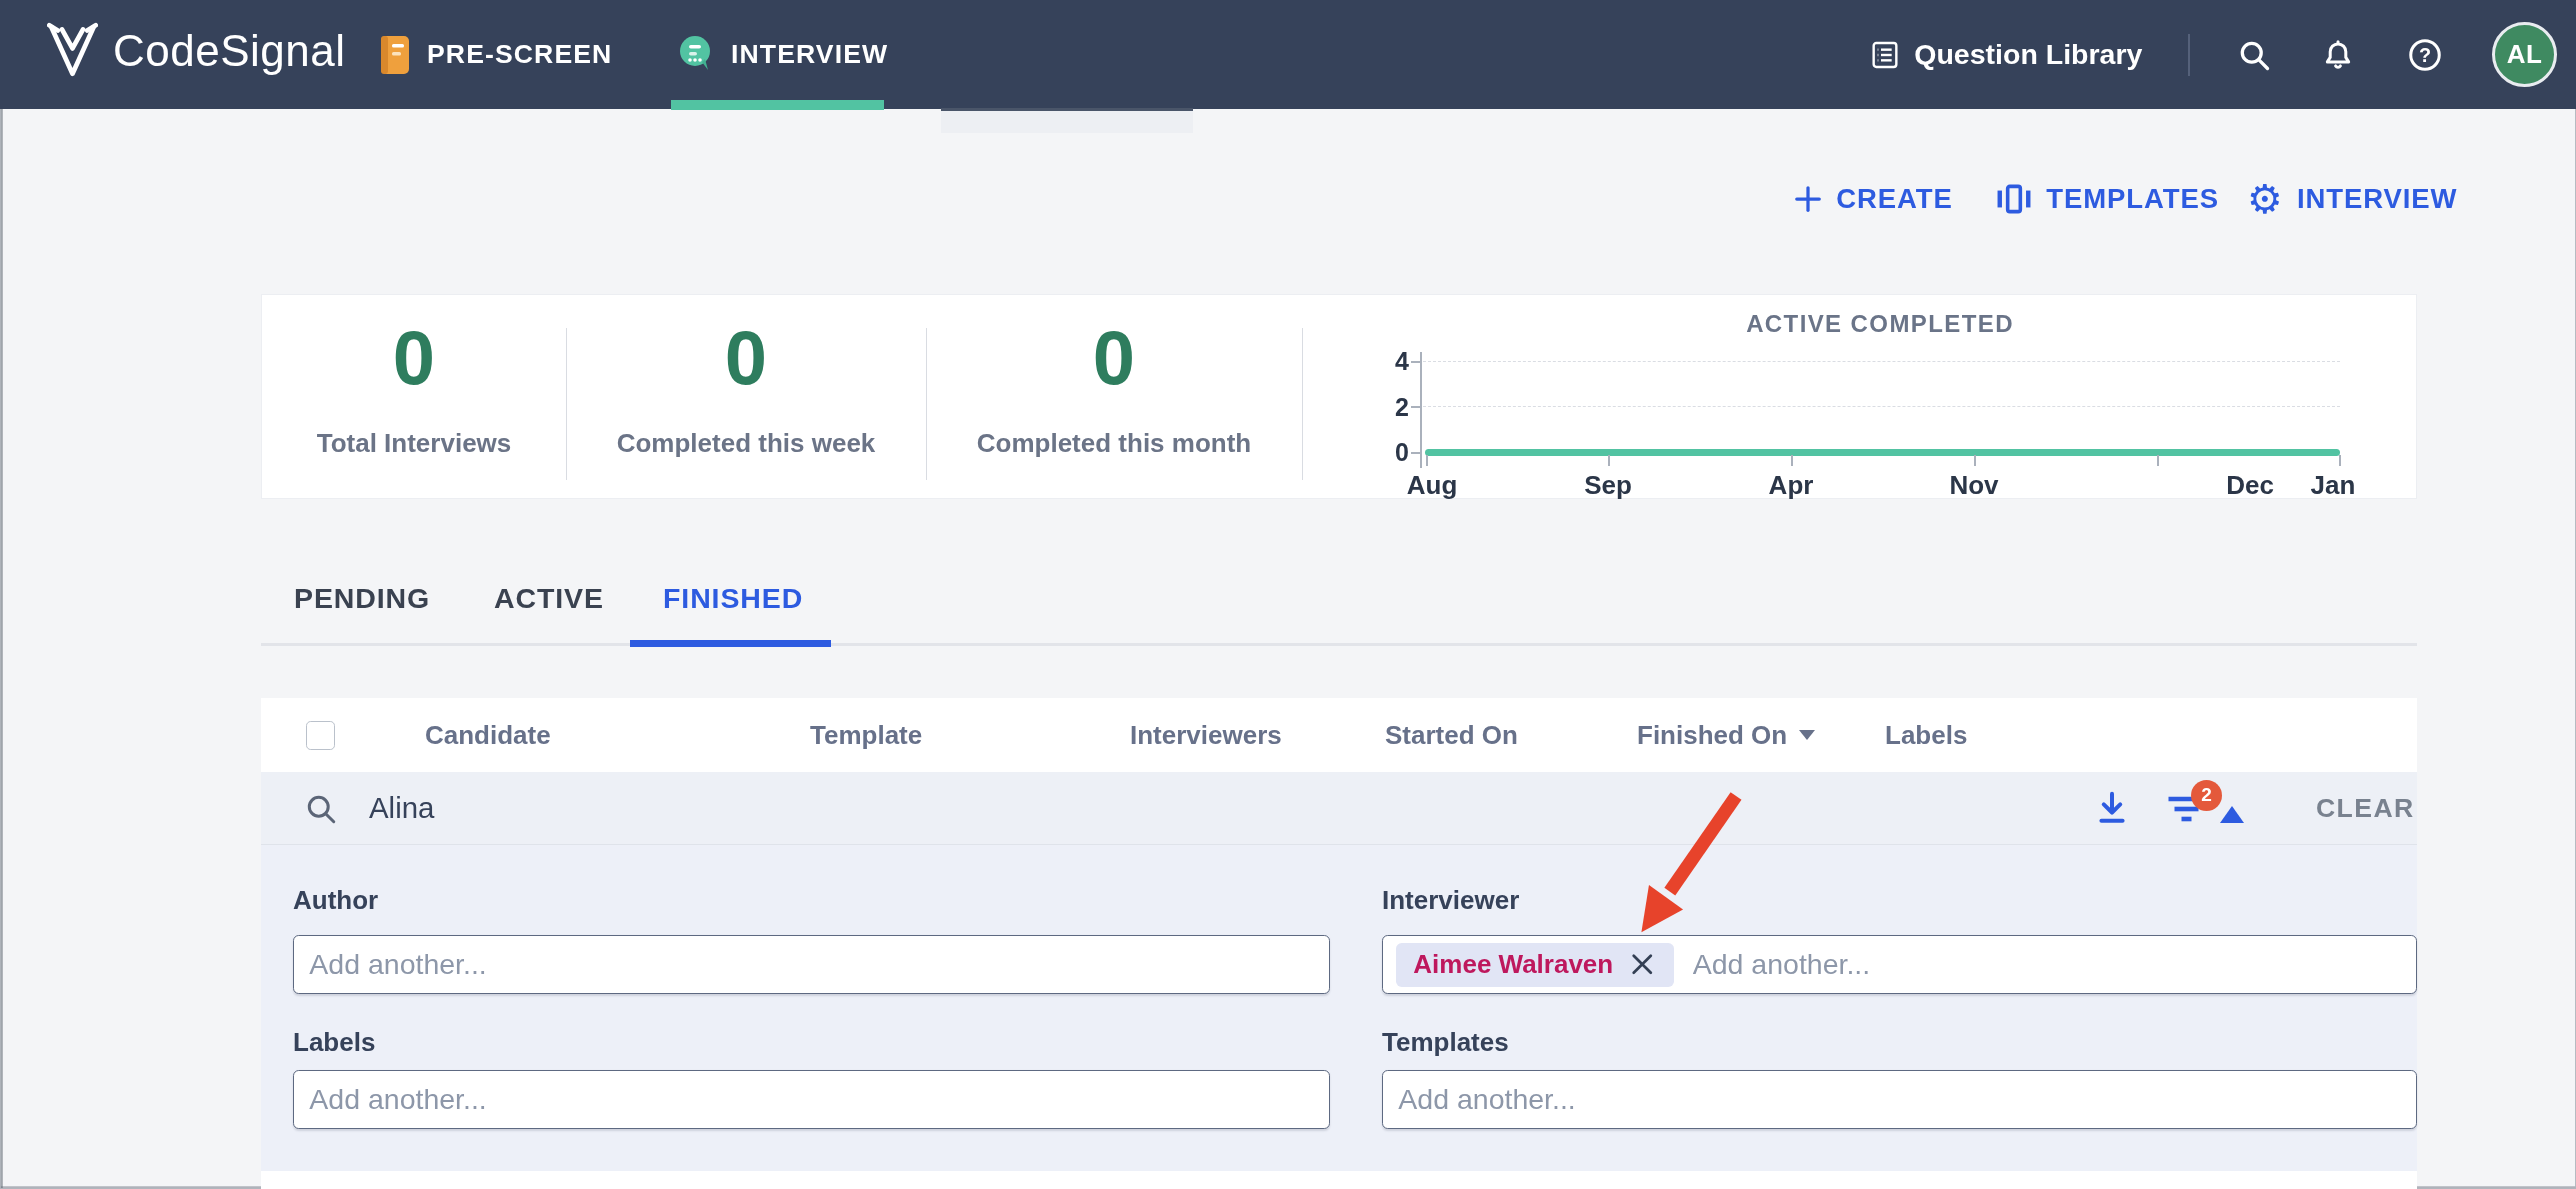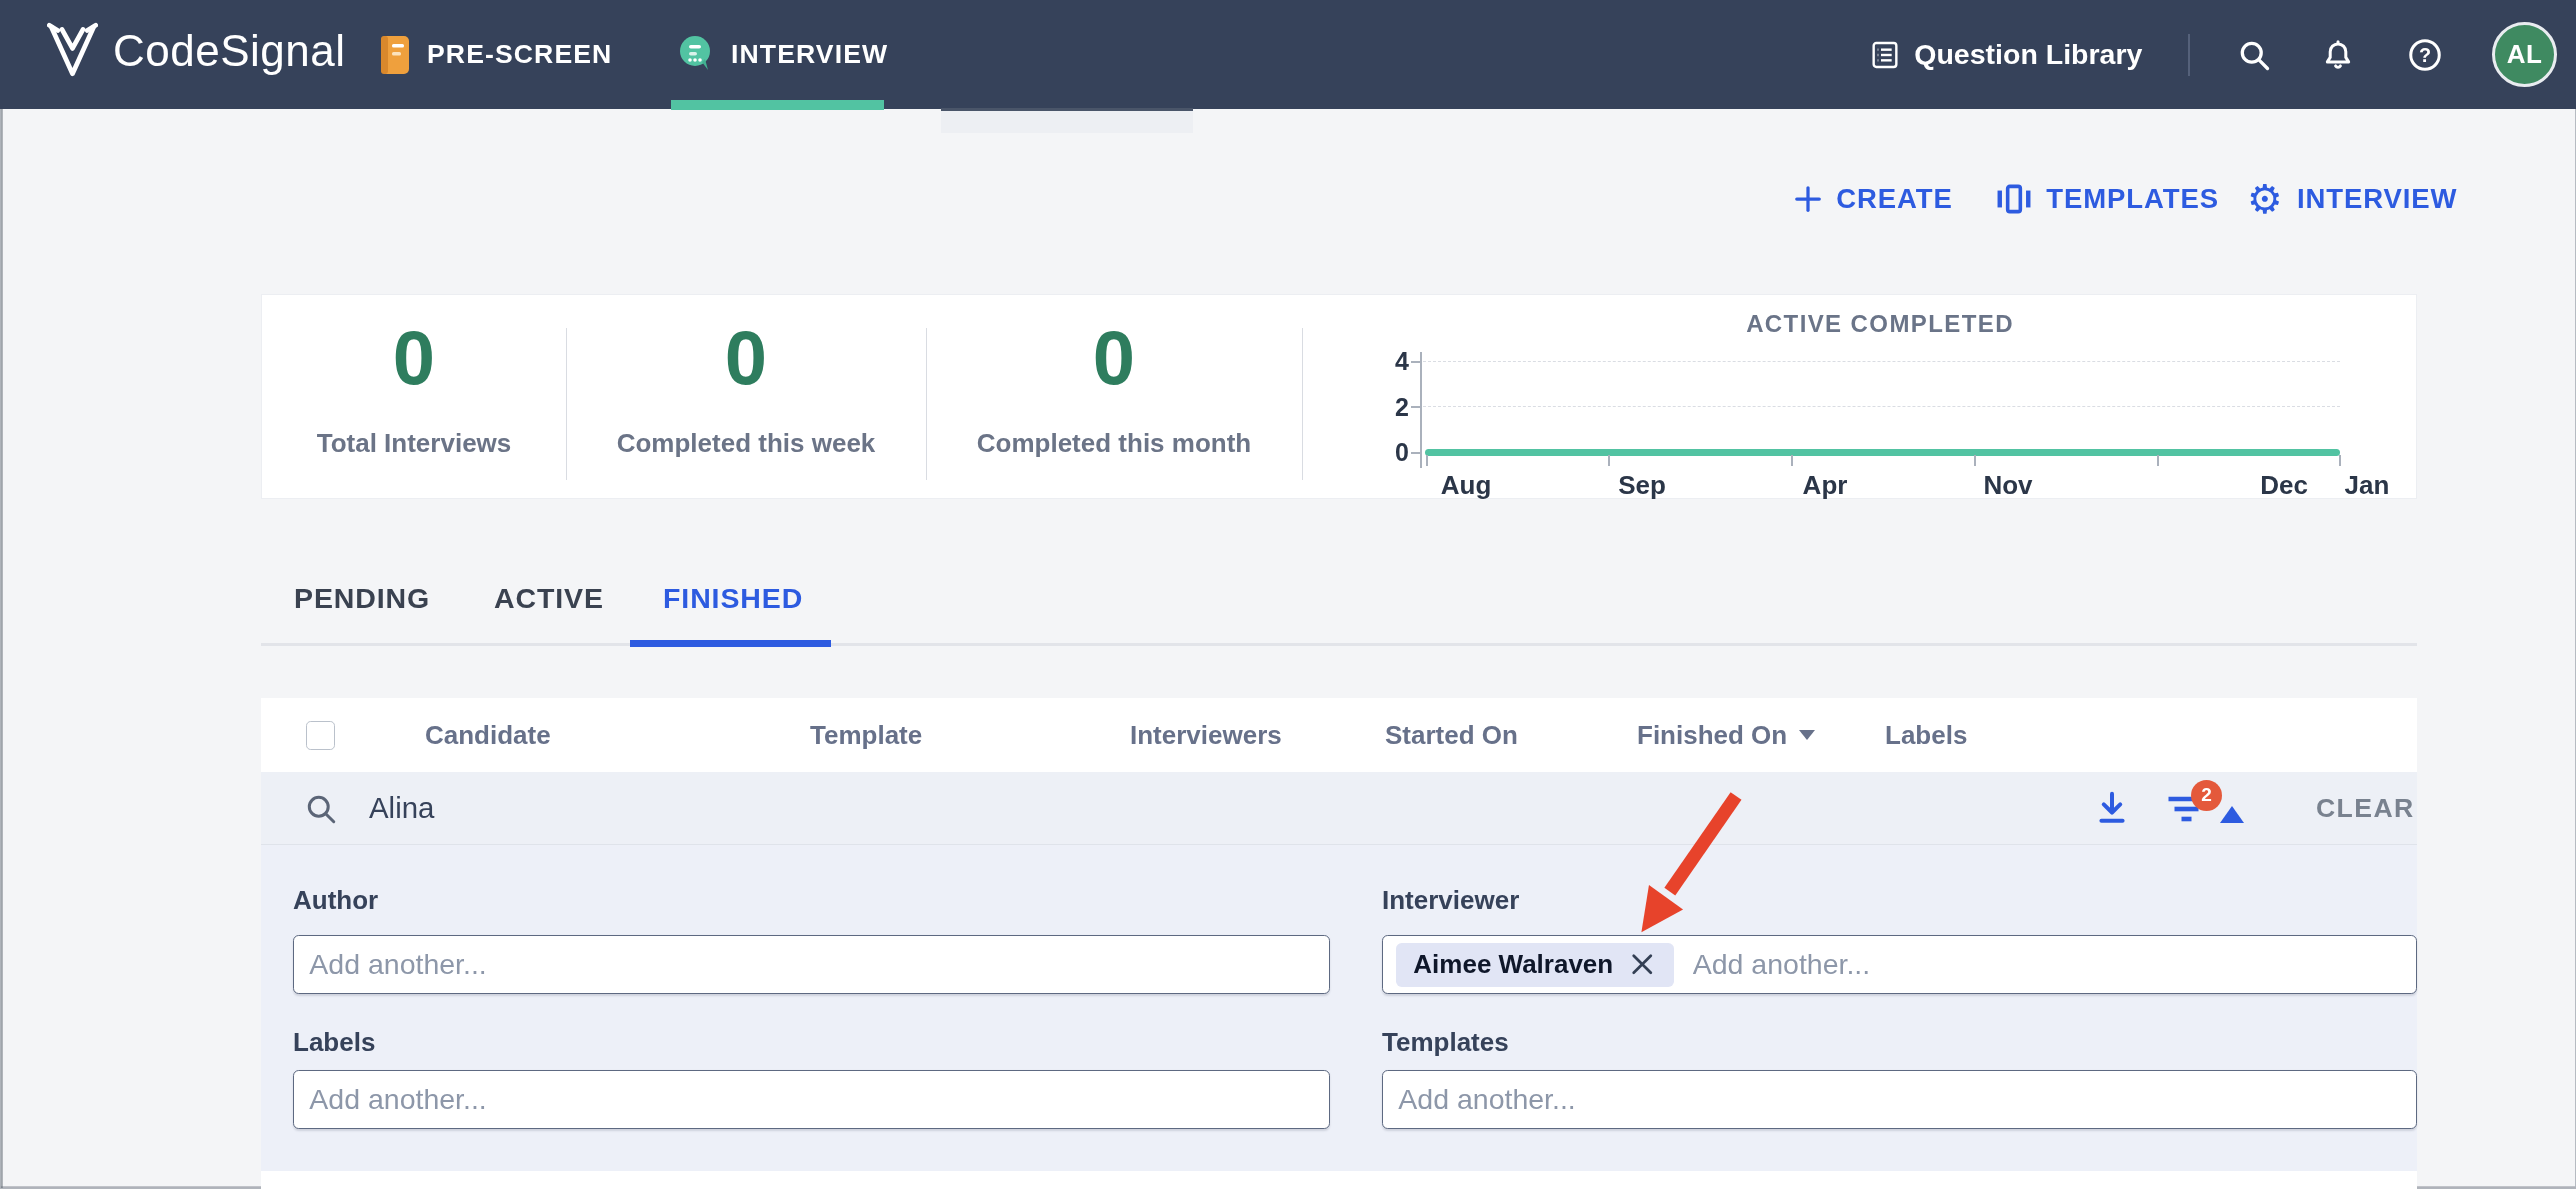--- a/index.html
+++ b/index.html
@@ -40,21 +40,21 @@
 
   
   .chart-title{ position:absolute; left:1618px; top:15px; transform:translateX(-50%); color:#6a7488;
                 font-size:24px; font-weight:700; letter-spacing:1.4px; white-space:nowrap; }
   .ylab{ position:absolute; width:57px; text-align:right; left:1090px; color:#2b3648; font-size:25px; font-weight:700; line-height:25px; }
   .yaxis{ position:absolute; left:1158px; top:57px; width:1.9px; height:116px; background:#aab1bc; }
   .ytick{ position:absolute; left:1149px; width:9.5px; height:1.9px; background:#aab1bc; }
   .gridline{ position:absolute; left:1161px; width:917px; height:0; border-top:1.9px dashed #dadde3; }
   .dataline{ position:absolute; left:1163px; top:154px; width:915px; height:6.6px; background:#52c3a2; border-radius:3.8px; }
   .xtick{ position:absolute; top:160px; width:1.9px; height:11.4px; background:#aab1bc; }
-  .xlab{ position:absolute; top:175px; transform:translateX(-50%); color:#2b3648; font-size:26px; font-weight:700;margin-left:34px; }
+  .xlab{ position:absolute; top:175px; transform:translateX(-50%); color:#2b3648; font-size:26px; font-weight:700; }
 
   
   .ltab{ position:absolute; top:582px; font-size:28.5px; letter-spacing:0.9px; cursor:pointer; color:#3a4250; font-weight:600; }
   .ltab.active{ color:#2d5be0; font-weight:800; }
   .tab-baseline{ position:absolute; left:261px; top:643px; width:2156px; height:2.8px; background:#e2e4e9; }
   .tab-activebar{ position:absolute; left:630px; top:640px; width:201px; height:6.6px; background:#2d5be0; }
 
   
   .thead{ position:absolute; left:261px; top:698px; width:2156px; height:74px; background:#ffffff; }
   .th{ position:absolute; top:0; height:74px; display:flex; align-items:center; gap:11.4px;
@@ -77,21 +77,21 @@
 
   
   .fpanel{ position:absolute; left:261px; top:844px; width:2156px; height:327px; background:#edf0f8; border-top:0.9px solid #dfe3ea; }
   .flabel{ position:absolute; color:#36425a; font-size:26px; font-weight:700; }
   .finput{ position:absolute; height:59px; background:#fff; border:1.9px solid #5d6981; border-radius:5.7px;
            display:flex; align-items:center; padding:0 13.3px; box-shadow:0 1.9px 1.9px rgba(70,80,100,0.18); }
   .finput input{ flex:1; min-width:57px; border:none; outline:none; background:transparent;
                  color:#36425a; font-size:28.5px; font-family:"Liberation Sans",sans-serif; height:47px; }
   .finput input::placeholder{ color:#8d97a9; opacity:1; }
   .chip{ display:flex; align-items:center; gap:15px; height:44px; padding:0 17px; margin-right:17px;
-         background:#e1e5f5; border-radius:5.7px; color:#0f172a; font-size:26px; font-weight:700; white-space:nowrap; }
+         background:#e1e5f5; border-radius:5.7px; color:#be185d; font-size:26px; font-weight:700; white-space:nowrap; }
   .chip svg{ cursor:pointer; }
 
   .bottom-strip{ position:absolute; left:261px; top:1171px; width:2156px; height:18px; background:#ffffff; }
 </style>
 </head>
 <body>
 
 <div id="app">
 
   <header class="navbar">

